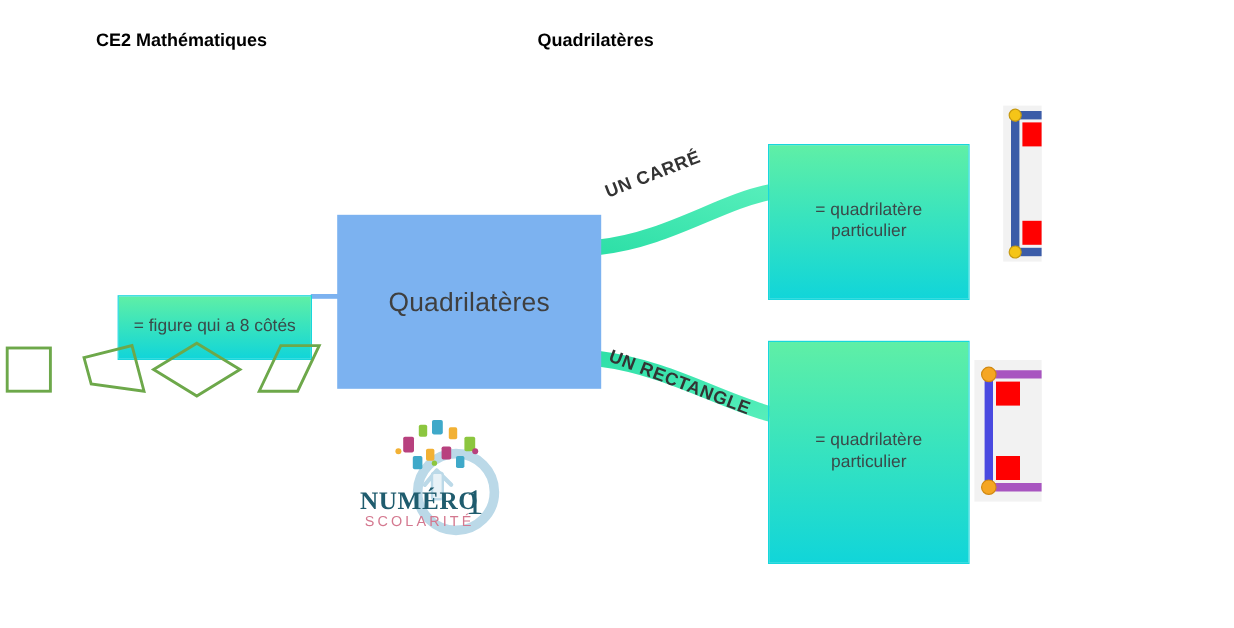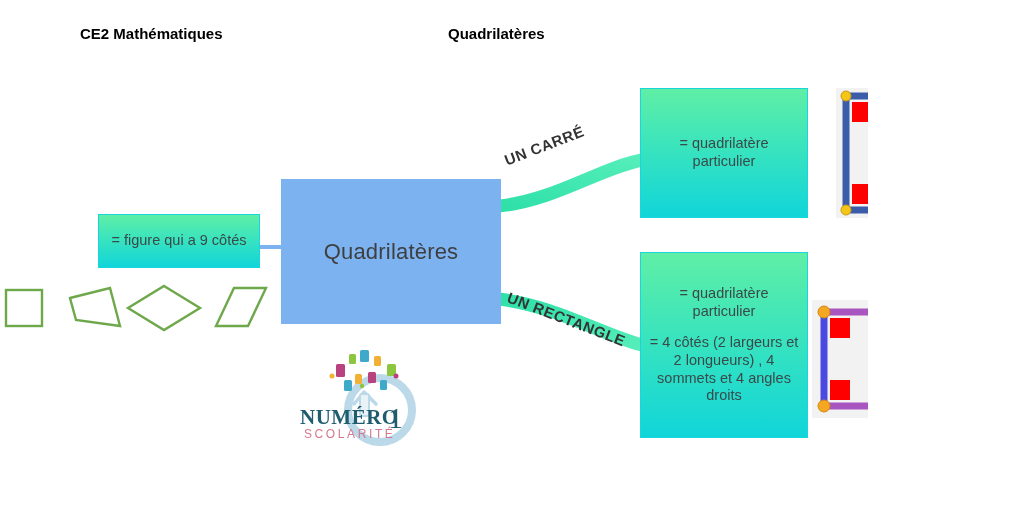--- a/index.html
+++ b/index.html
@@ -60,24 +60,25 @@
     letter-spacing: 0.2px;
   }
 
   
   .def-box {
     position: absolute;
     background: linear-gradient(180deg, #5FEFA6 0%, #3AE4BD 45%, #11D5D9 100%);
     border: 1px solid #18D7DC;
     box-sizing: border-box;
     display: flex;
-    flex-direction: column;
+    flex-direction: row;
     align-items: center;
     justify-content: center;
     padding: 23px 8px;
+    margin-top: 32px;
   }
   .def-box p {
     margin: 0;
     font-family: "Liberation Sans", sans-serif;
     font-size: 14.5px;
     line-height: 1.22;
     color: #3a4a4a;
     text-align: center;
   }
   .def-box p + p { margin-top: 0.95em; }
@@ -168,30 +169,29 @@
     <path d="M 499 206 C 556 200, 600 168, 642 160" fill="none" stroke="url(#gradCarre)" stroke-width="13" stroke-linecap="butt"></path>
 
     <path d="M 499 299 C 556 306, 600 334, 642 345" fill="none" stroke="url(#gradRect)" stroke-width="13" stroke-linecap="butt"></path>
   </svg>
 
   <div id="central-node">
     <span class="node-label">Quadrilatères</span>
   </div>
 
   <div class="def-box" id="def-base">
-    <p>= figure qui a 9 côtés</p>
+    <p>= figure qui a 8 côtés</p>
   </div>
 
   <div class="def-box" id="def-square">
     <p>= quadrilatère particulier</p>
   </div>
 
   <div class="def-box" id="def-rectangle">
     <p>= quadrilatère particulier</p>
-    <p>= 4 côtés (2 largeurs et 2 longueurs) , 4 sommets et 4 angles droits</p>
   </div>
 
   <div class="branch-label" id="label-carre">UN CARRÉ</div>
 
   <div class="branch-label" id="label-rectangle">UN RECTANGLE</div>
 
   <svg id="shape-strip" viewBox="0 0 270 60" width="270" height="60">
     <rect x="6" y="12" width="36" height="36" fill="none" stroke="#6DA84A" stroke-width="2.4"></rect>
     <polygon points="70,20 110,10 120,48 76,42" fill="none" stroke="#6DA84A" stroke-width="2.4"></polygon>
     <polygon points="164,8 200,30 164,52 128,30" fill="none" stroke="#6DA84A" stroke-width="2.4"></polygon>

